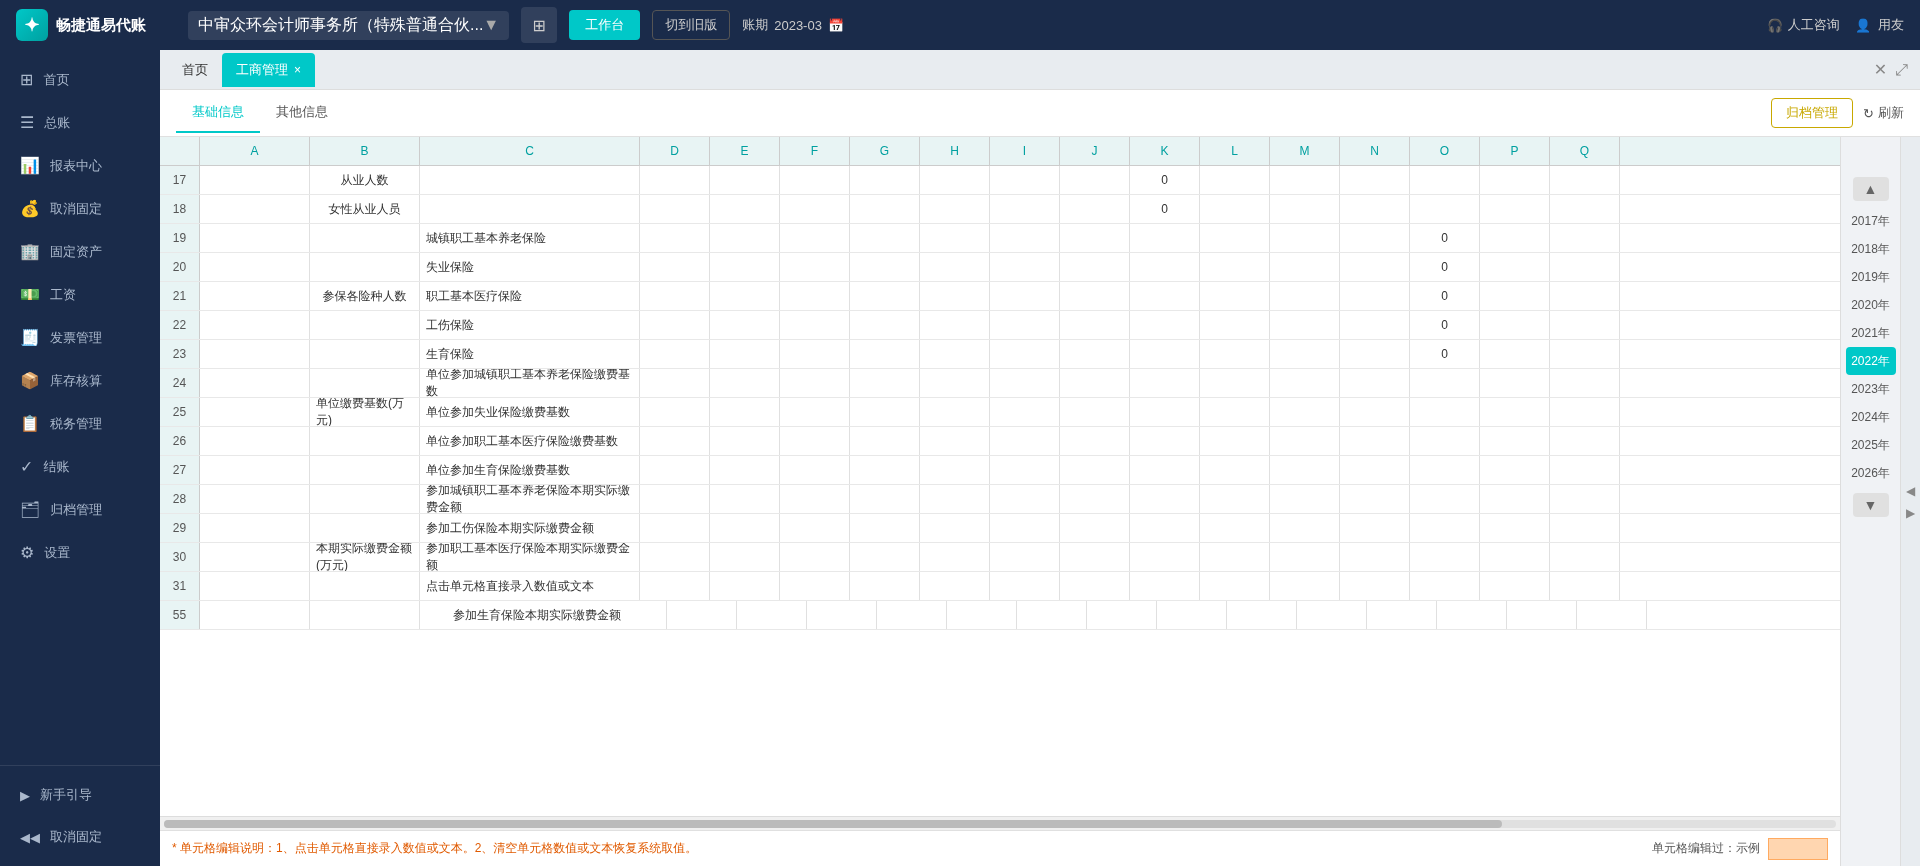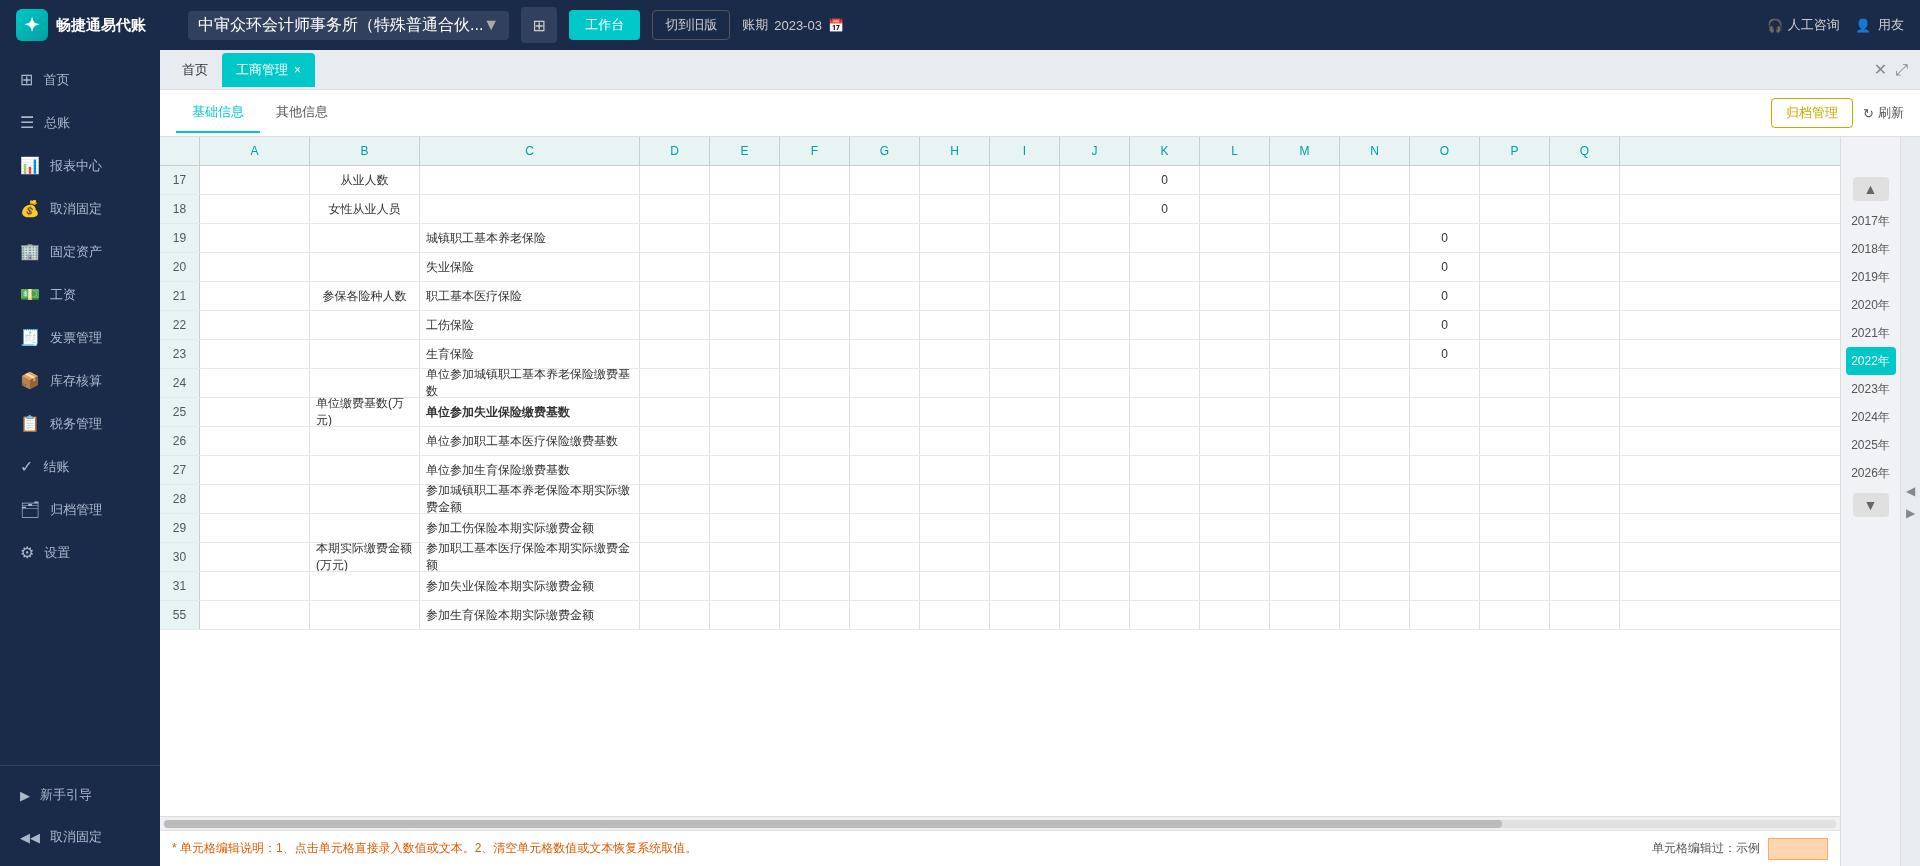--- a/index.html
+++ b/index.html
@@ -715,21 +715,21 @@
                 <div class="table-cell" style="width: 70px; min-width: 70px;"></div>
                 <div class="table-cell" style="width: 70px; min-width: 70px;"></div>
                 <div class="table-cell num-cell" style="width: 70px; min-width: 70px;"></div>
                 <div class="table-cell" style="width: 70px; min-width: 70px;"></div>
                 <div class="table-cell" style="width: 70px; min-width: 70px;"></div>
               </div>
               <div class="table-row">
                 <div class="row-num-cell">25</div>
                 <div class="table-cell" style="width: 110px; min-width: 110px;"></div>
                 <div class="table-cell center" style="width: 110px; min-width: 110px;">单位缴费基数(万元)</div>
-                <div class="table-cell" style="width: 220px; min-width: 220px; font-weight: bold;">单位参加失业保险缴费基数</div>
+                <div class="table-cell" style="width: 220px; min-width: 220px;">单位参加失业保险缴费基数</div>
                 <div class="table-cell" style="width: 70px; min-width: 70px;"></div>
                 <div class="table-cell" style="width: 70px; min-width: 70px;"></div>
                 <div class="table-cell" style="width: 70px; min-width: 70px;"></div>
                 <div class="table-cell" style="width: 70px; min-width: 70px;"></div>
                 <div class="table-cell" style="width: 70px; min-width: 70px;"></div>
                 <div class="table-cell" style="width: 70px; min-width: 70px;"></div>
                 <div class="table-cell" style="width: 70px; min-width: 70px;"></div>
                 <div class="table-cell num-cell" style="width: 70px; min-width: 70px;"></div>
                 <div class="table-cell" style="width: 70px; min-width: 70px;"></div>
                 <div class="table-cell" style="width: 70px; min-width: 70px;"></div>
@@ -835,41 +835,41 @@
                 <div class="table-cell" style="width: 70px; min-width: 70px;"></div>
                 <div class="table-cell" style="width: 70px; min-width: 70px;"></div>
                 <div class="table-cell num-cell" style="width: 70px; min-width: 70px;"></div>
                 <div class="table-cell" style="width: 70px; min-width: 70px;"></div>
                 <div class="table-cell" style="width: 70px; min-width: 70px;"></div>
               </div>
               <div class="table-row">
                 <div class="row-num-cell">31</div>
                 <div class="table-cell" style="width: 110px; min-width: 110px;"></div>
                 <div class="table-cell center" style="width: 110px; min-width: 110px;"></div>
-                <div class="table-cell" style="width: 220px; min-width: 220px;">参加失业保险本期实际缴费金额</div>
+                <div class="table-cell" style="width: 220px; min-width: 220px;">点击单元格直接录入数值或文本</div>
                 <div class="table-cell" style="width: 70px; min-width: 70px;"></div>
                 <div class="table-cell" style="width: 70px; min-width: 70px;"></div>
                 <div class="table-cell" style="width: 70px; min-width: 70px;"></div>
                 <div class="table-cell" style="width: 70px; min-width: 70px;"></div>
                 <div class="table-cell" style="width: 70px; min-width: 70px;"></div>
                 <div class="table-cell" style="width: 70px; min-width: 70px;"></div>
                 <div class="table-cell" style="width: 70px; min-width: 70px;"></div>
                 <div class="table-cell num-cell" style="width: 70px; min-width: 70px;"></div>
                 <div class="table-cell" style="width: 70px; min-width: 70px;"></div>
                 <div class="table-cell" style="width: 70px; min-width: 70px;"></div>
                 <div class="table-cell" style="width: 70px; min-width: 70px;"></div>
                 <div class="table-cell num-cell" style="width: 70px; min-width: 70px;"></div>
                 <div class="table-cell" style="width: 70px; min-width: 70px;"></div>
                 <div class="table-cell" style="width: 70px; min-width: 70px;"></div>
               </div>
               <div class="table-row">
                 <div class="row-num-cell">55</div>
                 <div class="table-cell" style="width: 110px; min-width: 110px;"></div>
                 <div class="table-cell center" style="width: 110px; min-width: 110px;"></div>
-                <div class="table-cell" style="width: 220px; min-width: 220px;">参加生育保险本期实际缴费金额</div>
+                <div class="table-cell" style="width: 220px; min-width: 220px; margin-left: 27px;">参加生育保险本期实际缴费金额</div>
                 <div class="table-cell" style="width: 70px; min-width: 70px;"></div>
                 <div class="table-cell" style="width: 70px; min-width: 70px;"></div>
                 <div class="table-cell" style="width: 70px; min-width: 70px;"></div>
                 <div class="table-cell" style="width: 70px; min-width: 70px;"></div>
                 <div class="table-cell" style="width: 70px; min-width: 70px;"></div>
                 <div class="table-cell" style="width: 70px; min-width: 70px;"></div>
                 <div class="table-cell" style="width: 70px; min-width: 70px;"></div>
                 <div class="table-cell num-cell" style="width: 70px; min-width: 70px;"></div>
                 <div class="table-cell" style="width: 70px; min-width: 70px;"></div>
                 <div class="table-cell" style="width: 70px; min-width: 70px;"></div>

